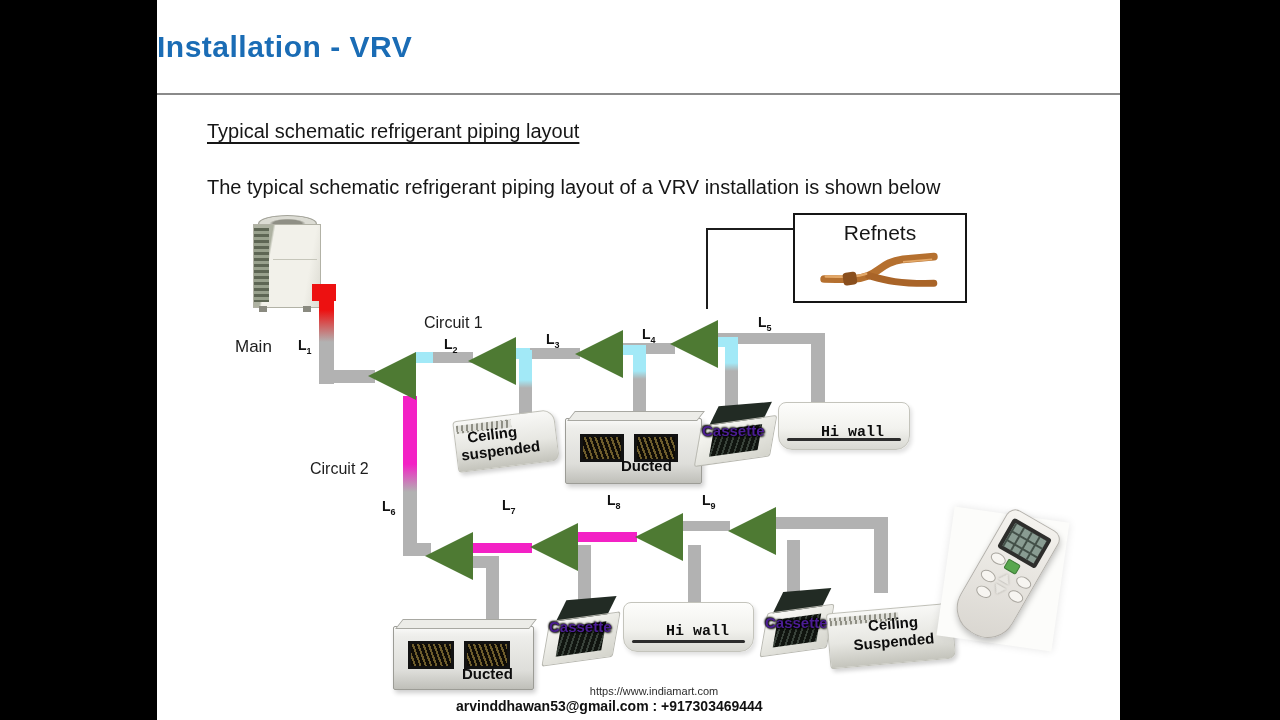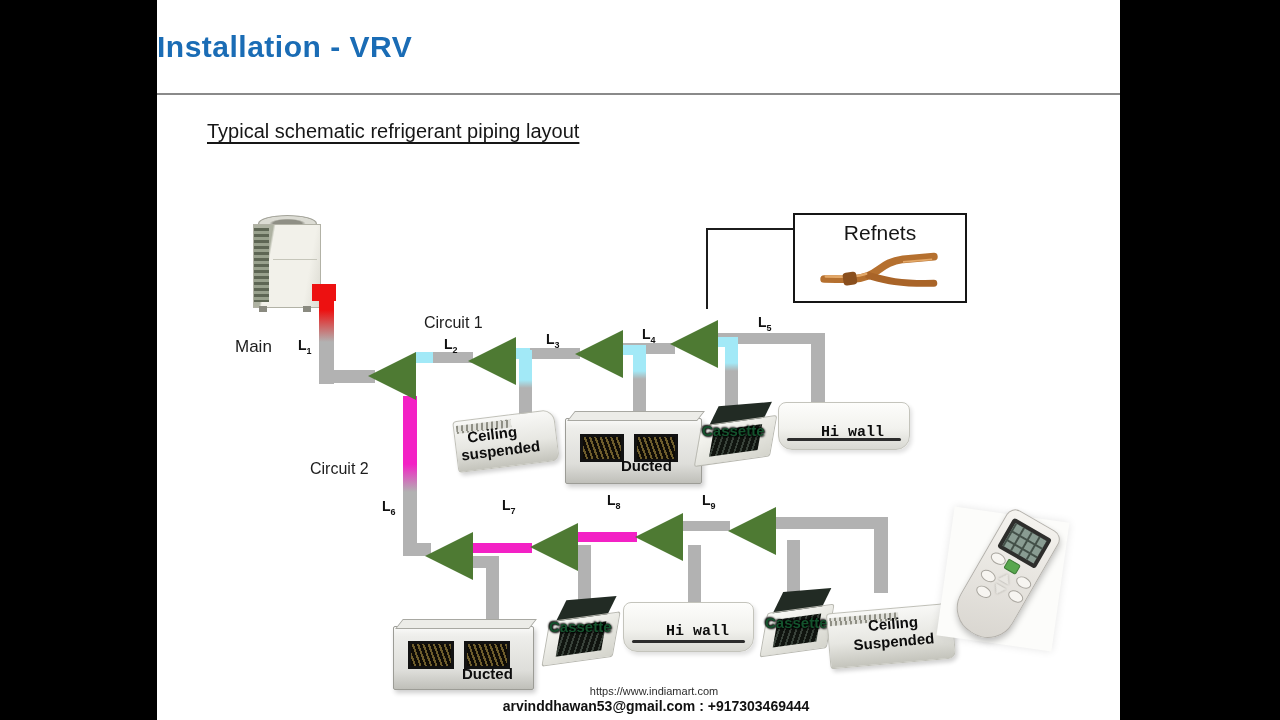--- a/index.html
+++ b/index.html
@@ -23,21 +23,21 @@
 
   
   .tri{position:absolute;width:0;height:0;border-top:24px solid transparent;
     border-bottom:24px solid transparent;border-right:48px solid var(--green,#4e7a33);}
 
   
   .dlabel{position:absolute;font-size:16px;color:#1c1c1c;}
   .pipe-label{position:absolute;font-size:14px;font-weight:bold;color:#111;}
   .pipe-label sub{font-size:9px;}
   .unit-label{position:absolute;font-weight:bold;font-size:15px;color:#0d0d0d;white-space:nowrap;}
-  .unit-label.white{color:#14532d;text-shadow:0 0 2px #000,1px 1px 2px #000,-1px -1px 2px #000;text-align:center;}
+  .unit-label.white{color:#4c1d95;text-shadow:0 0 2px #000,1px 1px 2px #000,-1px -1px 2px #000;text-align:center;}
 
   
   .refnets-box{position:absolute;left:636px;top:213px;width:170px;height:86px;
     background:#fff;border:2px solid #151515;}
   .refnets-title{position:absolute;left:0;top:6px;width:100%;text-align:center;
     font-size:21px;color:#161616;}
   .leader-v{position:absolute;left:549px;top:229px;width:2px;height:80px;background:#1c1c1c;}
   .leader-h{position:absolute;left:549px;top:228px;width:88px;height:2px;background:#1c1c1c;}
 
   
@@ -102,31 +102,32 @@
   .rc-up{position:absolute;left:24px;top:60px;width:0;height:0;border-left:6px solid transparent;
     border-right:6px solid transparent;border-bottom:9px solid #e9e7e2;
     filter:drop-shadow(0 0 1px #a09d97);}
   .rc-down{position:absolute;left:24px;top:74px;width:0;height:0;border-left:6px solid transparent;
     border-right:6px solid transparent;border-top:9px solid #e9e7e2;
     filter:drop-shadow(0 0 1px #a09d97);}
 
   
   .footer-url{position:absolute;left:337px;top:685px;width:320px;text-align:center;
     font-size:11px;color:#2b2b2b;}
-  .footer-contact{position:absolute;left:299px;top:698px;width:400px;text-align:center;
+  .footer-contact{position:absolute;left:299px;top:698px;width:400px;text-align:left;
     font-size:14px;font-weight:bold;color:#111;}
 </style>
 </head>
 <body style="background: rgb(0, 0, 0);">
 
 <div id="slide">
 
   <div class="page-title">Installation - VRV</div>
   <div class="divider"></div>
   <div class="section-heading">Typical schematic refrigerant piping layout</div>
+  <div class="intro-text">The typical schematic refrigerant piping layout of a VRV installation is shown below</div>
 
   <div class="outdoor">
     <div class="od-fan"></div>
     <div class="od-body"></div>
     <div class="od-grille"></div>
     <div class="od-line"></div>
     <div class="od-foot" style="left:6px;"></div>
     <div class="od-foot" style="left:50px;"></div>
   </div>
 

